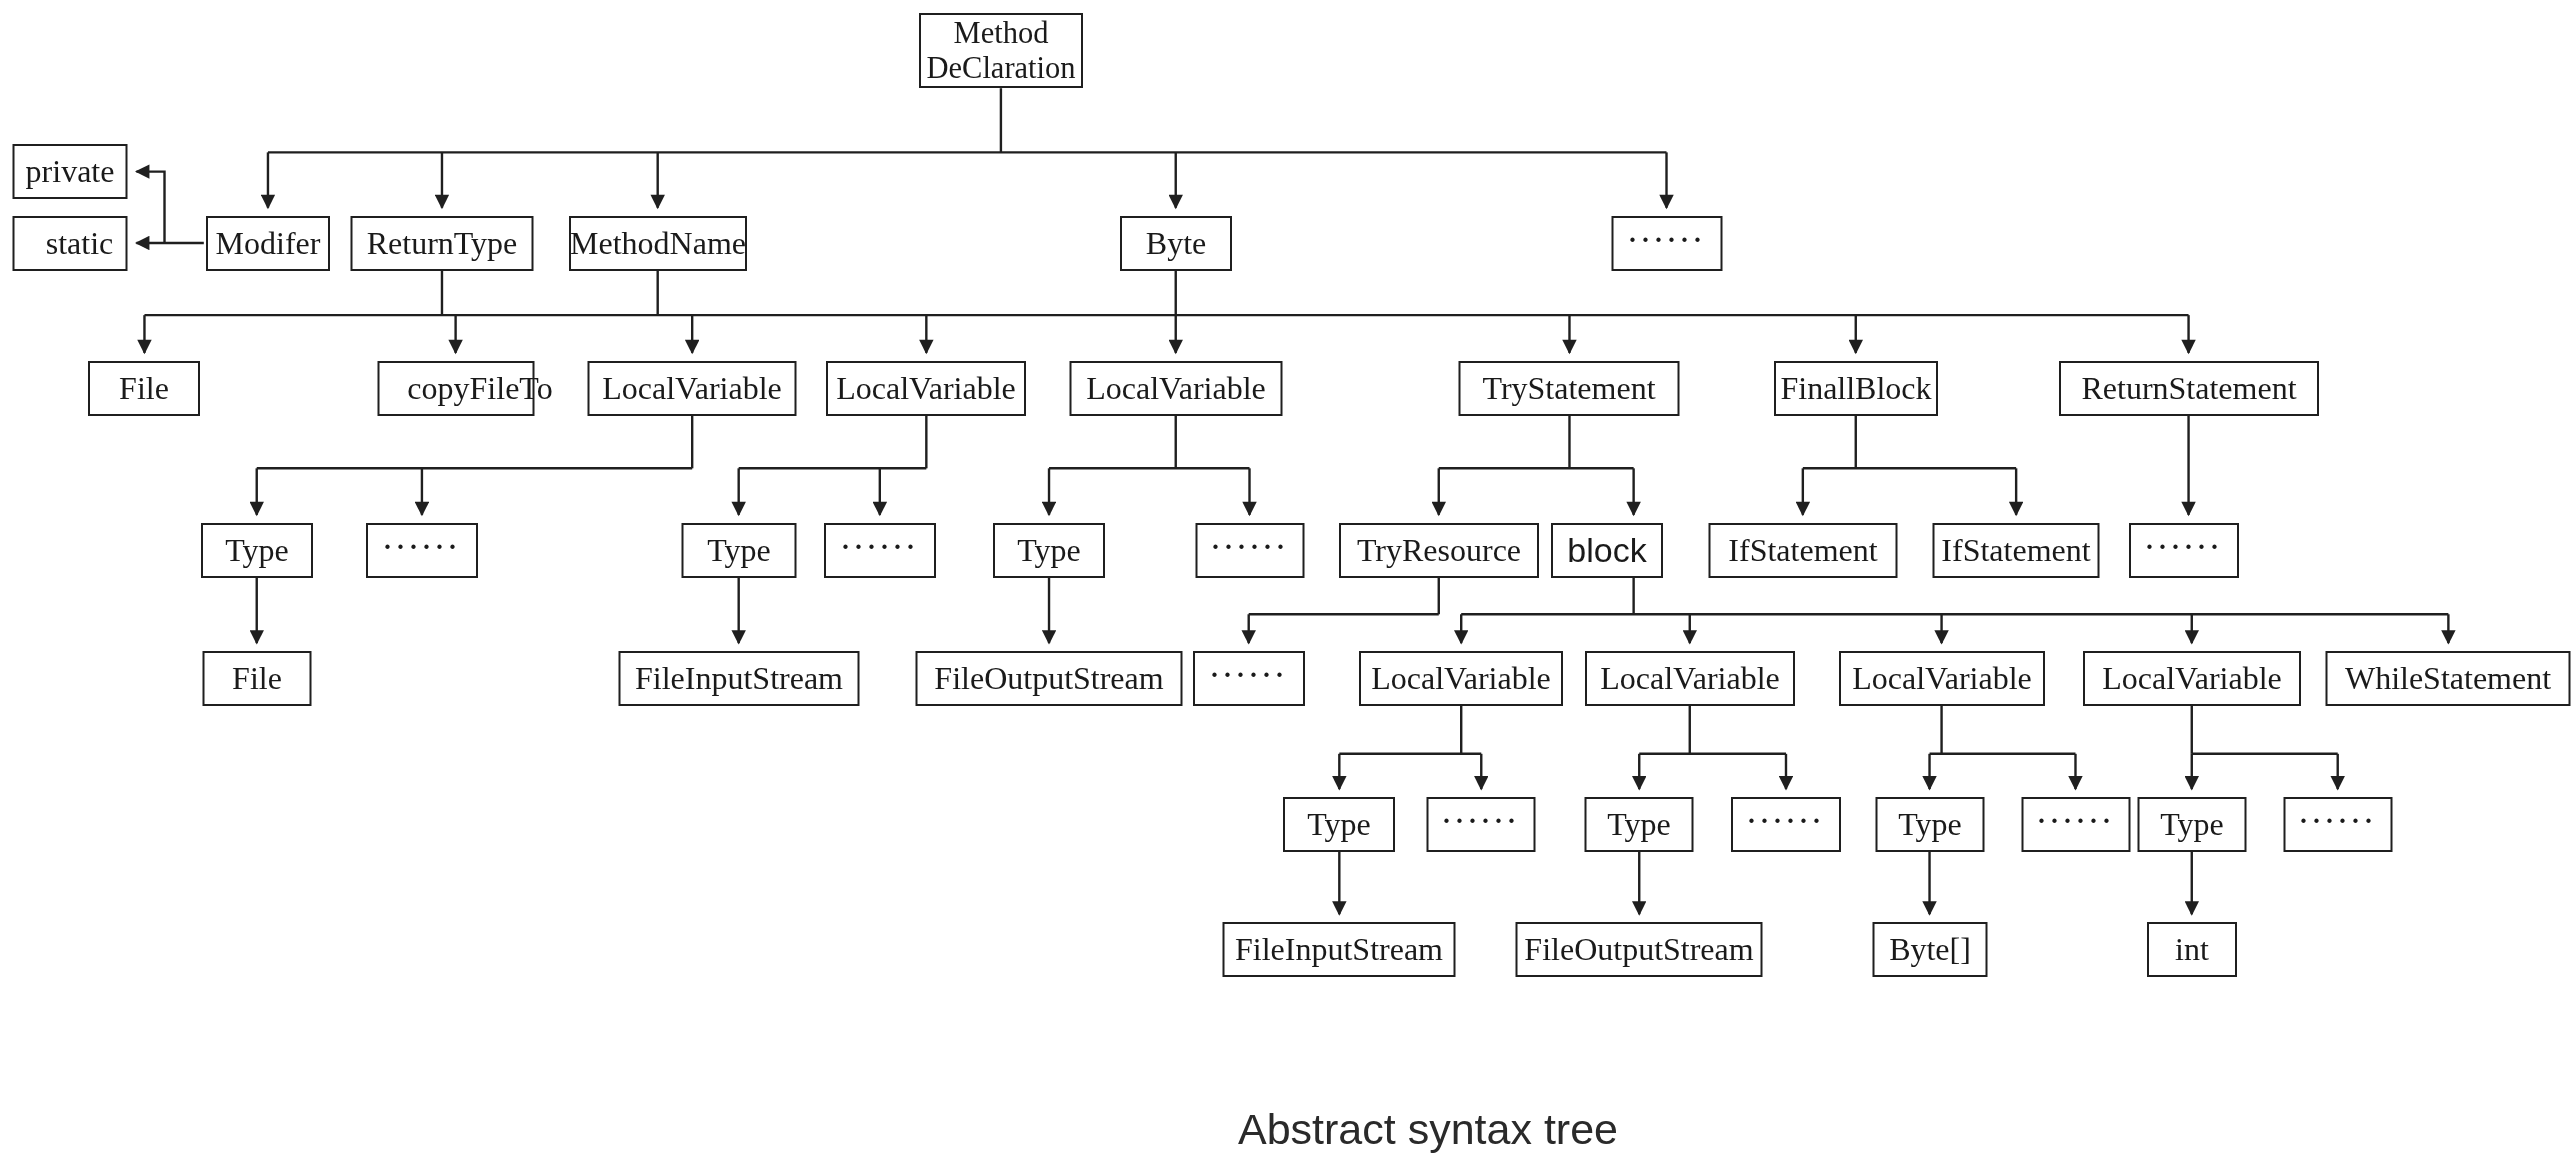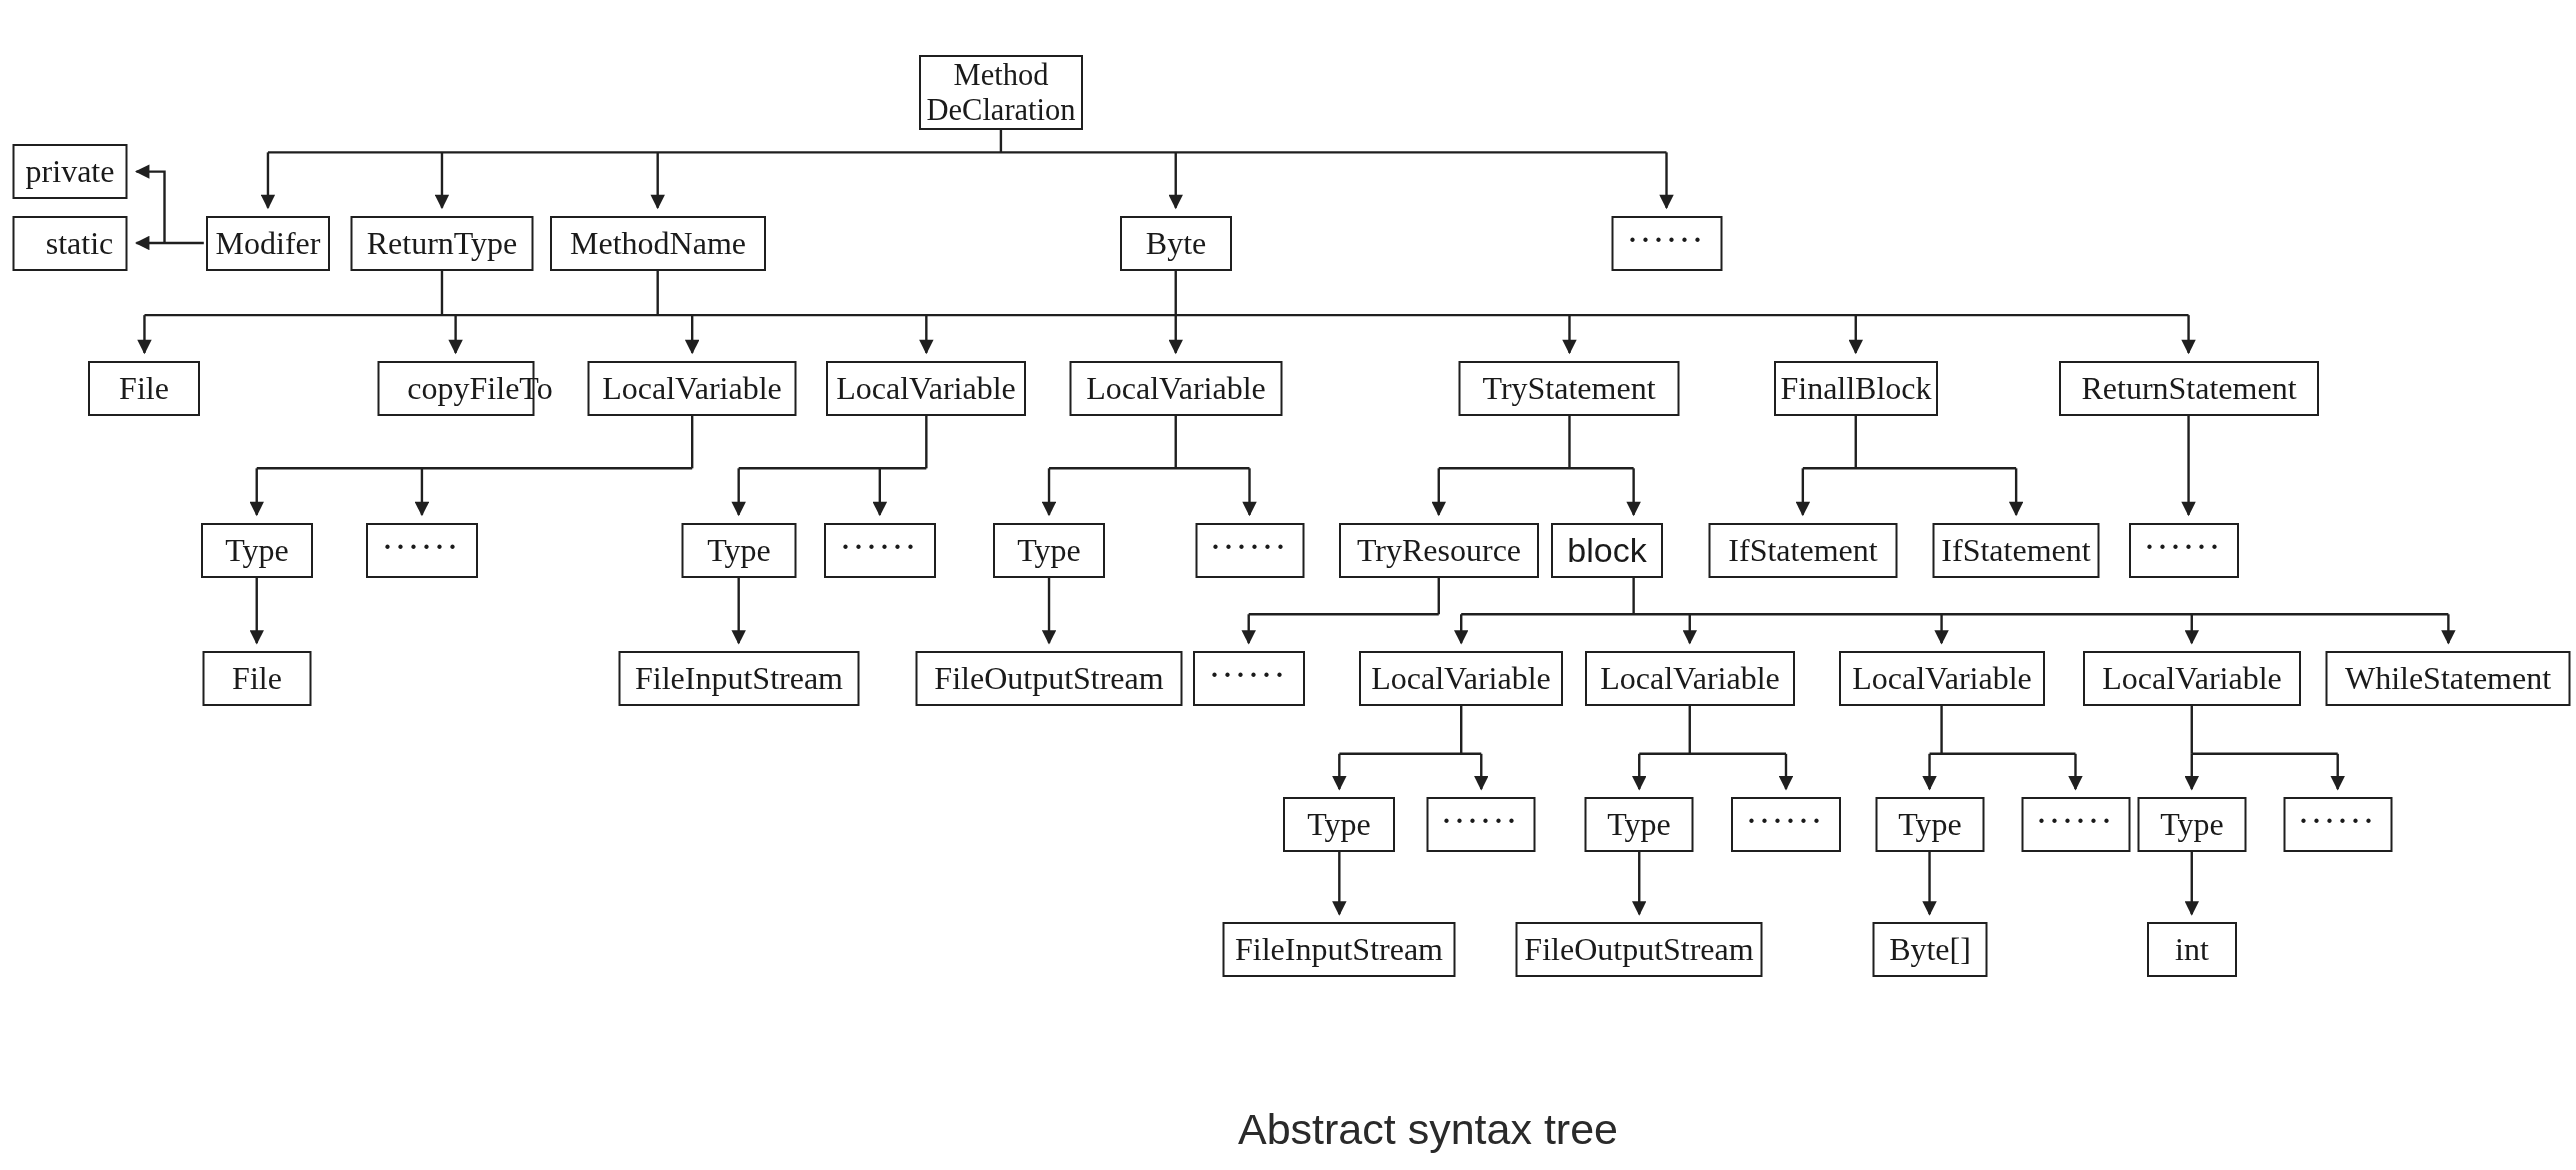--- a/index.html
+++ b/index.html
@@ -101,27 +101,27 @@
         <polyline points="2733,940 2733,984" class="edge" marker-end="url(#arrow)"></polyline>
         <polyline points="2915,940 2915,984" class="edge" marker-end="url(#arrow)"></polyline>
         <polyline points="1670,1062 1670,1140" class="edge" marker-end="url(#arrow)"></polyline>
         <polyline points="2044,1062 2044,1140" class="edge" marker-end="url(#arrow)"></polyline>
         <polyline points="2406,1062 2406,1140" class="edge" marker-end="url(#arrow)"></polyline>
         <polyline points="2733,1062 2733,1140" class="edge" marker-end="url(#arrow)"></polyline>
       </g>
   </svg>
 
   <div id="nodes">
-      <div class="node root" style="left: 1001px; top: 13px; width: 164px; height: 75px; margin-top: 42px;">Method
+      <div class="node root" style="left: 1001px; top: 13px; width: 164px; height: 75px;">Method
 DeClaration</div>
       <div class="node" style="left: 70px; top: 144px; width: 115px; height: 55px;">private</div>
       <div class="node" style="left: 70px; top: 216px; width: 115px; height: 55px; padding-left: 19px;">static</div>
       <div class="node" style="left: 268px; top: 216px; width: 124px; height: 55px;">Modifer</div>
       <div class="node" style="left: 442px; top: 216px; width: 183px; height: 55px;">ReturnType</div>
-      <div class="node" style="left: 658px; top: 216px; width: 216px; height: 55px; font-family: Liberation Serif, serif;">MethodName</div>
+      <div class="node" style="left: 658px; top: 216px; width: 178px; height: 55px; font-family: Liberation Serif, serif;">MethodName</div>
       <div class="node" style="left: 1176px; top: 216px; width: 112px; height: 55px;">Byte</div>
       <div class="node dots" style="left: 1667px; top: 216px; width: 111px; height: 55px;">······</div>
       <div class="node" style="left: 144px; top: 361px; width: 112px; height: 55px;">File</div>
       <div class="node" style="left: 456px; top: 361px; width: 157px; height: 55px; padding-left: 48px;">copyFileTo</div>
       <div class="node" style="left: 692px; top: 361px; width: 209px; height: 55px;">LocalVariable</div>
       <div class="node" style="left: 926px; top: 361px; width: 200px; height: 55px;">LocalVariable</div>
       <div class="node" style="left: 1176px; top: 361px; width: 213px; height: 55px;">LocalVariable</div>
       <div class="node" style="left: 1569px; top: 361px; width: 221px; height: 55px;">TryStatement</div>
       <div class="node" style="left: 1856px; top: 361px; width: 164px; height: 55px;">FinallBlock</div>
       <div class="node" style="left: 2189px; top: 361px; width: 260px; height: 55px;">ReturnStatement</div>

